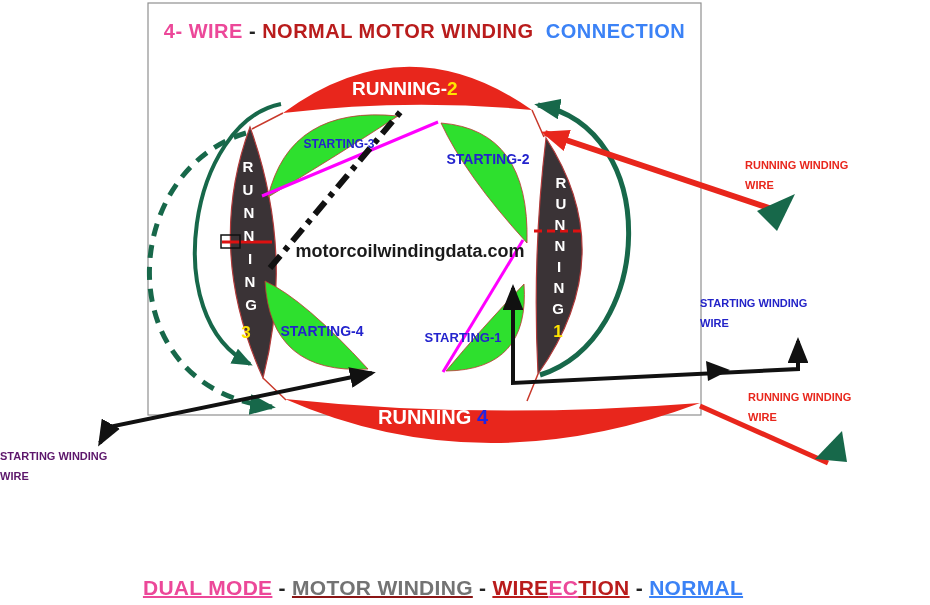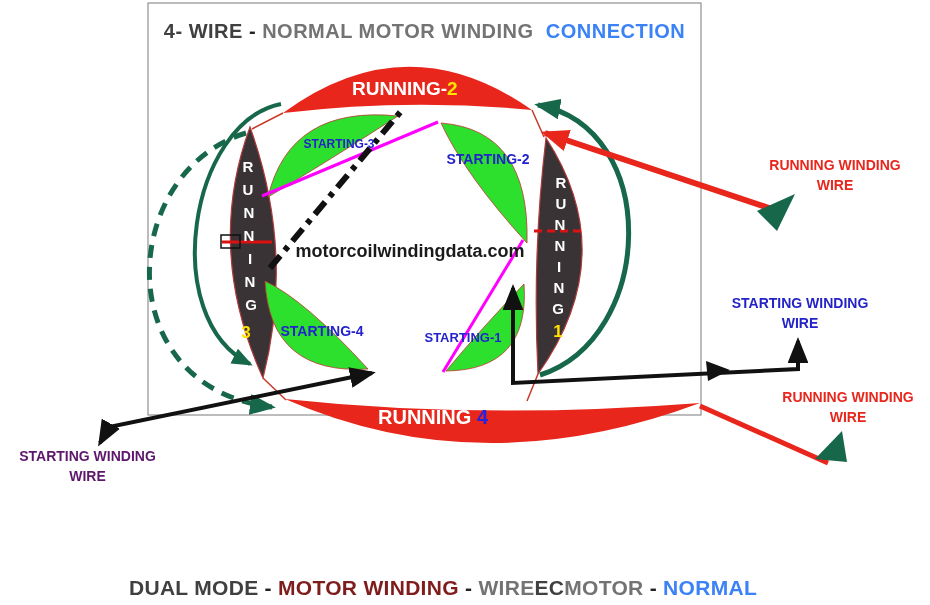--- a/index.html
+++ b/index.html
@@ -2,27 +2,27 @@
 <html><head>
 <meta charset="utf-8">
 <style>
   html,body{margin:0;padding:0;background:#fff;}
   #stage{position:relative;width:930px;height:605px;background:#fff;overflow:hidden;
          font-family:"Liberation Sans", sans-serif;}
   .title{position:absolute;font-weight:bold;text-align:center;white-space:pre;}
   #top-title{left:148px;top:20px;width:553px;font-size:20px;letter-spacing:.5px;}
   #bottom-title{left:0;top:576px;width:886px;font-size:21px;letter-spacing:.3px;}
   #bottom-title span{text-decoration:none;}
-  #bottom-title span.u{text-decoration-thickness:2px;}
-  .c-red{color:#404040;}
-  .c-blue{color:#737373;}
+  #bottom-title span.u{text-decoration:underline;text-decoration-thickness:2px;}
+  .c-red{color:#ec4899;}
+  .c-blue{color:#b91c1c;}
   .c-green{color:#3b82f6;}
   .c-dark{color:#222;}
-  .c-indigo{color:#7f1d1d;text-decoration-color:#8b1515 !important;}
-  .wire-label{position:absolute;font-weight:bold;font-size:14px;text-align:center;line-height:20px;}
+  .c-indigo{color:#737373;text-decoration-color:#8b1515 !important;}
+  .wire-label{position:absolute;font-weight:bold;font-size:11px;line-height:20px;}
   #wire-top-right{left:745px;top:155px;width:180px;color:#e8261c;}
   #wire-mid-right{left:700px;top:293px;width:200px;color:#2323c8;}
   #wire-bottom-right{left:748px;top:387px;width:200px;color:#e8261c;}
   #wire-bottom-left{left:0px;top:446px;width:175px;color:#5c166b;}
   svg text{font-family:"Liberation Sans", sans-serif;font-weight:bold;}
 </style>
 </head>
 <body>
 
 <div id="stage">
@@ -121,15 +121,15 @@
   </div>
   <div id="wire-bottom-right" class="wire-label">
     <div>RUNNING WINDING</div>
     <div>WIRE</div>
   </div>
   <div id="wire-bottom-left" class="wire-label">
     <div>STARTING WINDING</div>
     <div>WIRE</div>
   </div>
 
-  <div id="bottom-title" class="title"><span class="c-red u">DUAL MODE</span><span class="c-dark"> - </span><span class="c-indigo u">MOTOR WINDING</span><span class="c-dark"> - </span><span class="c-blue u">WIRE</span><span class="c-red u">EC</span><span class="c-blue u">MOTOR</span><span class="c-dark"> - </span><span class="c-green u">NORMAL</span></div>
+  <div id="bottom-title" class="title"><span class="c-red u">DUAL MODE</span><span class="c-dark"> - </span><span class="c-indigo u">MOTOR WINDING</span><span class="c-dark"> - </span><span class="c-blue u">WIRE</span><span class="c-red u">EC</span><span class="c-blue u">TION</span><span class="c-dark"> - </span><span class="c-green u">NORMAL</span></div>
 
 </div>
 
 </body></html>

